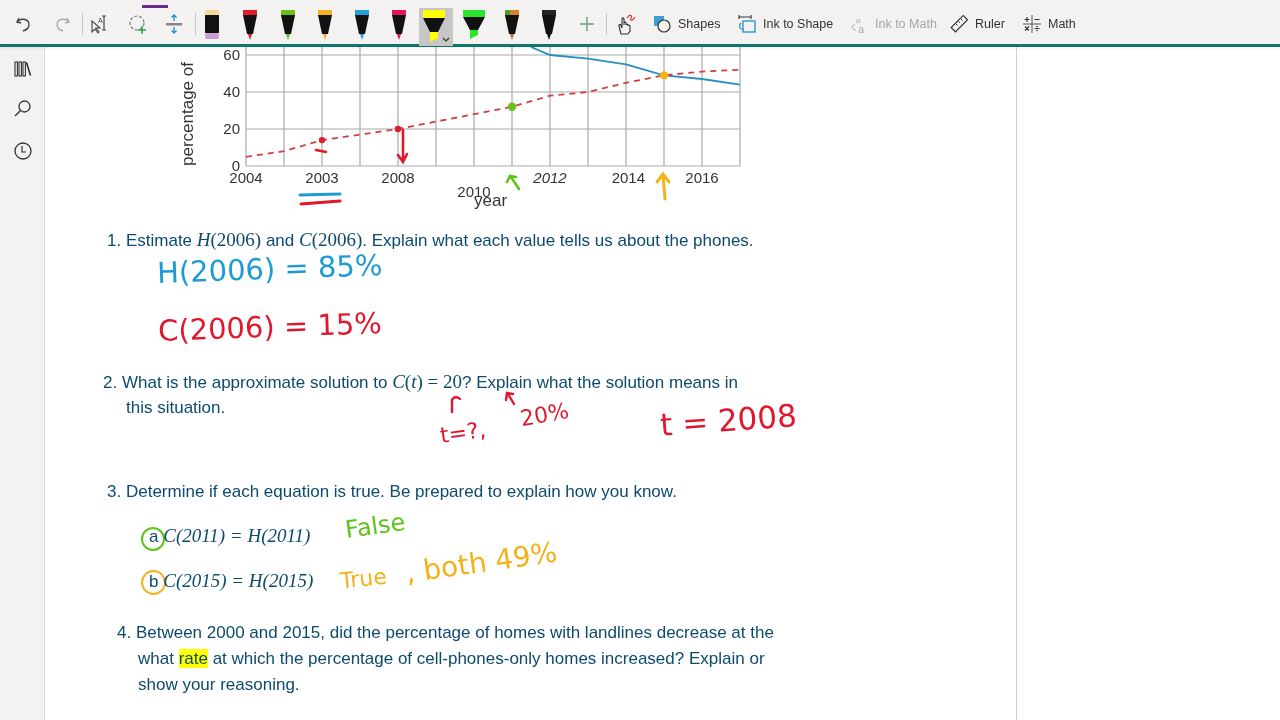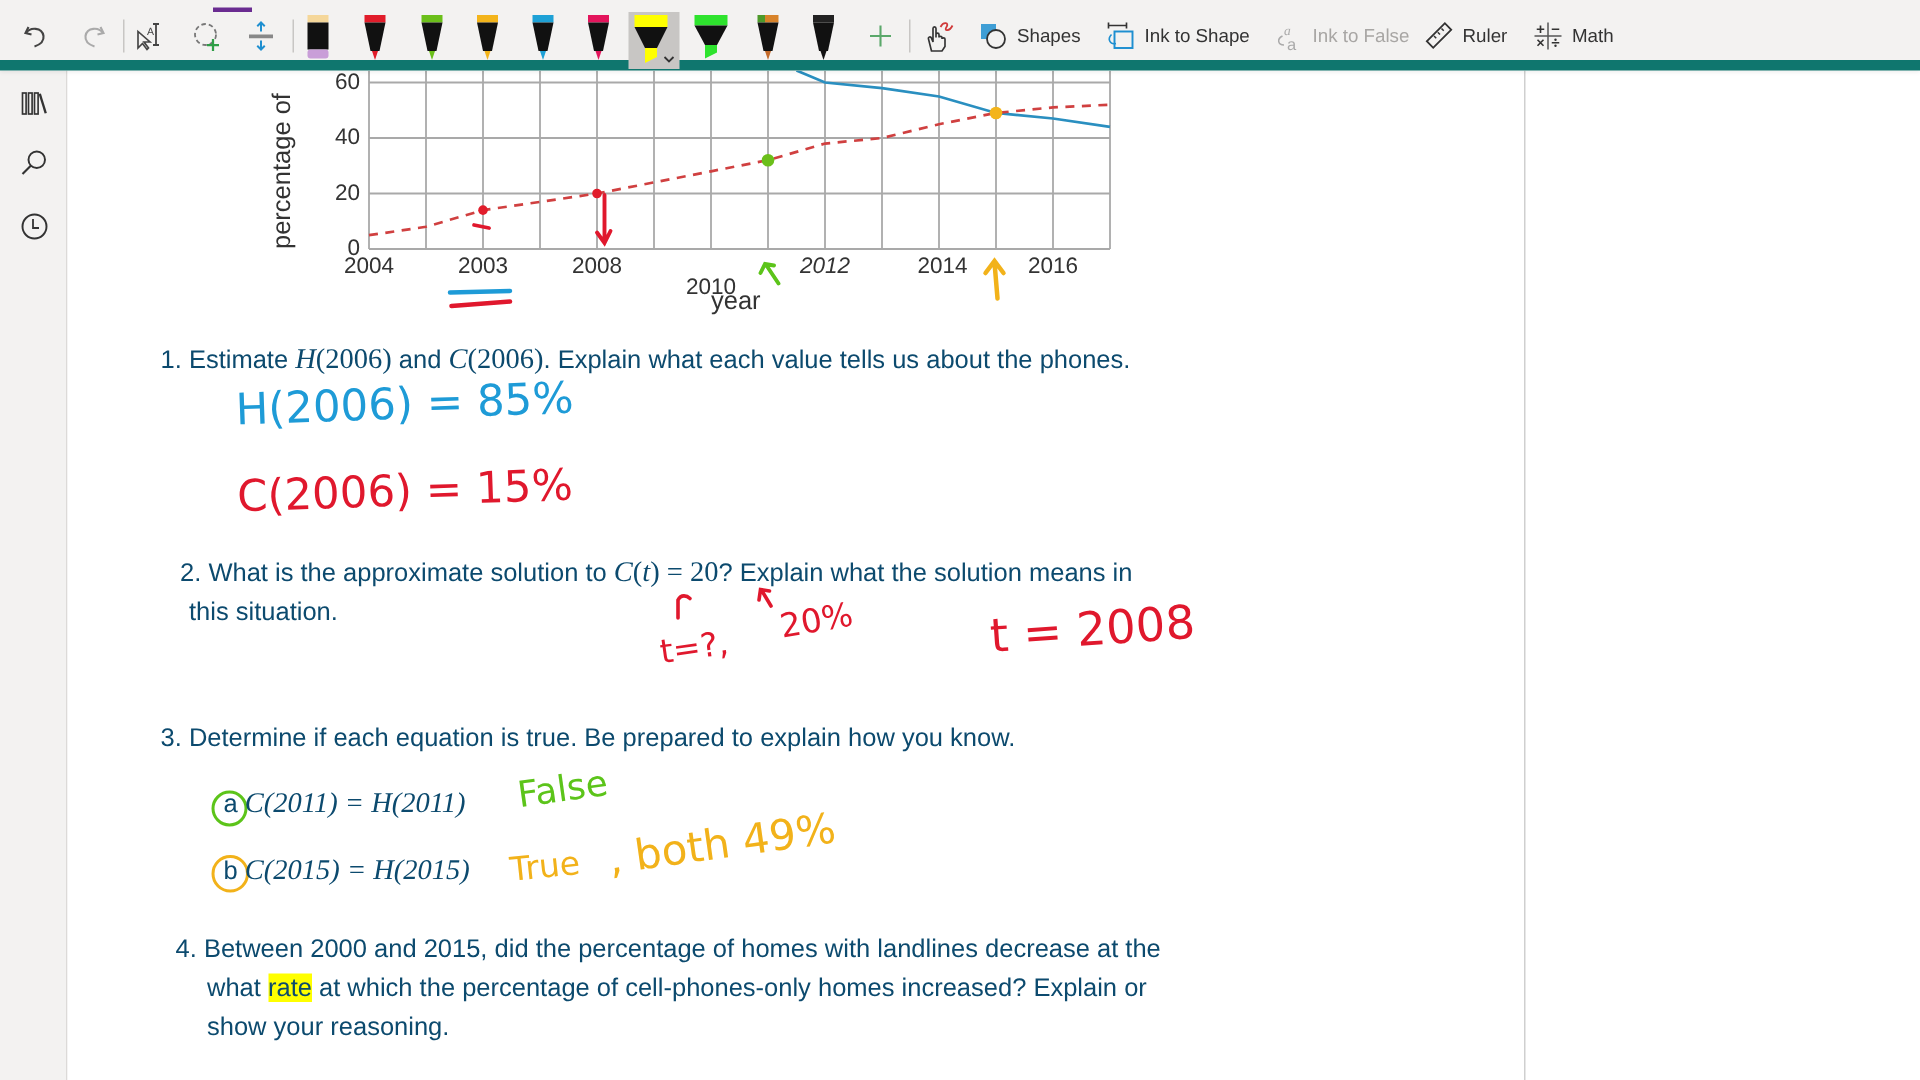--- a/index.html
+++ b/index.html
@@ -1,17 +1,17 @@
 <!DOCTYPE html>
 <html><head>
 <meta charset="utf-8">
 <style>
   * { box-sizing: border-box; margin: 0; padding: 0; }
   html, body { width: 1280px; height: 720px; overflow: hidden; background: #fff; font-family: "Liberation Sans", sans-serif; }
-  .toolbar { position: absolute; left: 0; top: 0; width: 1280px; height: 47px; background: #f3f2f1; border-bottom: 7px solid #0f766e; box-shadow: 0 1px 3px rgba(0,0,0,0.08); z-index: 5; }
+  .toolbar { position: absolute; left: 0; top: 0; width: 1280px; height: 47px; background: #f3f2f1; border-bottom: 3px solid #0f766e; box-shadow: 0 1px 3px rgba(0,0,0,0.08); z-index: 5; }
   .tb-btn { position: absolute; top: 8px; height: 32px; display: flex; align-items: center; justify-content: center; }
   .tb-sep { position: absolute; top: 13px; width: 1px; height: 22px; background: #c8c6c4; }
   .tb-label { font-size: 12.5px; color: #333; margin-left: 6px; white-space: nowrap; }
   .tb-label.disabled { color: #a8a6a4; }
   .pen { position: absolute; top: 8px; width: 26px; height: 34px; }
   .pen.selected { background: #c8c6c4; width: 34px; height: 38px; top: 8px; }
   .leftnav { position: absolute; left: 0; top: 47px; width: 45px; height: 673px; background: #f3f2f1; border-right: 1px solid #dcdad8; }
   .nav-icon { position: absolute; left: 11px; width: 24px; height: 24px; }
   .page-border { position: absolute; left: 1016px; top: 47px; width: 1px; height: 673px; background: #cfcfcf; }
   .canvas { position: absolute; left: 45px; top: 47px; width: 971px; height: 673px; background: #fff; }
@@ -159,21 +159,21 @@
         <path d="M4 9 C1 12,3 16,7 15" fill="none" stroke="#1e8fd0" stroke-width="1.1"></path>
       </svg>
     <span class="tb-label">Ink to Shape</span>
   </div>
   <div class="tb-btn" style="left:849px;">
     <svg width="20" height="20" viewBox="0 0 20 20">
         <text x="7" y="9" font-size="9" fill="#aaa" font-style="italic" font-family="Liberation Serif, serif">a</text>
         <text x="9" y="19" font-size="11" fill="#aaa" font-family="Liberation Sans, sans-serif">a</text>
         <path d="M6 10 C2 12,3 16,7 16" fill="none" stroke="#aaa" stroke-width="1"></path>
       </svg>
-    <span class="tb-label disabled">Ink to False</span>
+    <span class="tb-label disabled">Ink to Math</span>
   </div>
   <div class="tb-btn" style="left:949px;">
     <svg width="20" height="20" viewBox="0 0 20 20">
         <rect x="2" y="7" width="17" height="6" transform="rotate(-45 10 10)" fill="none" stroke="#333" stroke-width="1.2"></rect>
         <path d="M7 10 L8.5 11.5 M9.5 7.5 L11 9 M12 5 L13.5 6.5" stroke="#333" stroke-width="1"></path>
       </svg>
     <span class="tb-label">Ruler</span>
   </div>
   <div class="tb-btn" style="left:1022px;">
     <svg width="20" height="20" viewBox="0 0 20 20">
@@ -270,21 +270,21 @@
     <div class="ax-label" style="left: 683px; top: 169px; width: 38px; text-align: center;">2016</div>
   </div>
 <div class="ax-label" style="left:474px;top:191px;font-size:17px;">year</div>
 
 <div class="q" style="left:107px;top:227px;">
   <span>1.</span> <span>Estimate </span><span class="mi">H</span><span class="m">(2006)</span><span> and </span><span class="mi">C</span><span class="m">(2006)</span><span>. Explain what each value tells us about the phones.</span>
 </div>
 <div class="ink" style="left:157px;top:252px;font-size:29px;color:#1e9bd7;transform:rotate(-2deg);">H(2006) = 85%</div>
 <div class="ink" style="left:158px;top:310px;font-size:29px;color:#e0182d;transform:rotate(-2deg);">C(2006) = 15%</div>
 
-<div class="q" style="left:120px;top:369px;">
+<div class="q" style="left:103px;top:369px;">
   <span>2.</span> <span>What is the approximate solution to </span><span class="mi">C</span><span class="m">(</span><span class="mi">t</span><span class="m">) = 20</span><span>? Explain what the solution means in</span>
 </div>
 <div class="q" style="left:126px;top:395px;">this situation.</div>
 <svg style="position:absolute;left:440px;top:390px;" width="100" height="70">
   <path d="M12 22 L12 10 C14 6,18 7,20 9" stroke="#e0182d" stroke-width="2.4" fill="none" stroke-linecap="round"></path>
   <path d="M74 14 L68 4 M66 10 L67 3 L73 4" stroke="#e0182d" stroke-width="2.4" fill="none" stroke-linecap="round"></path>
 </svg>
 <div class="ink" style="left:440px;top:420px;font-size:22px;color:#e0182d;transform:rotate(-8deg);">t=?,</div>
 <div class="ink" style="left:520px;top:402px;font-size:22px;color:#e0182d;transform:rotate(-10deg);">20%</div>
 <div class="ink" style="left:660px;top:402px;font-size:31px;color:#e0182d;transform:rotate(-4deg);">t = 2008</div>

